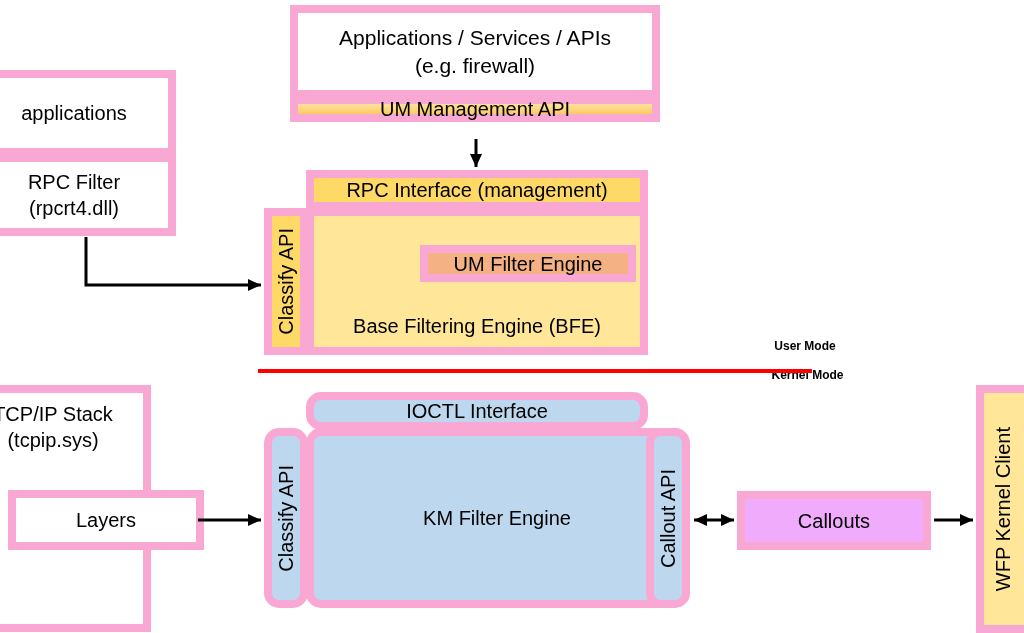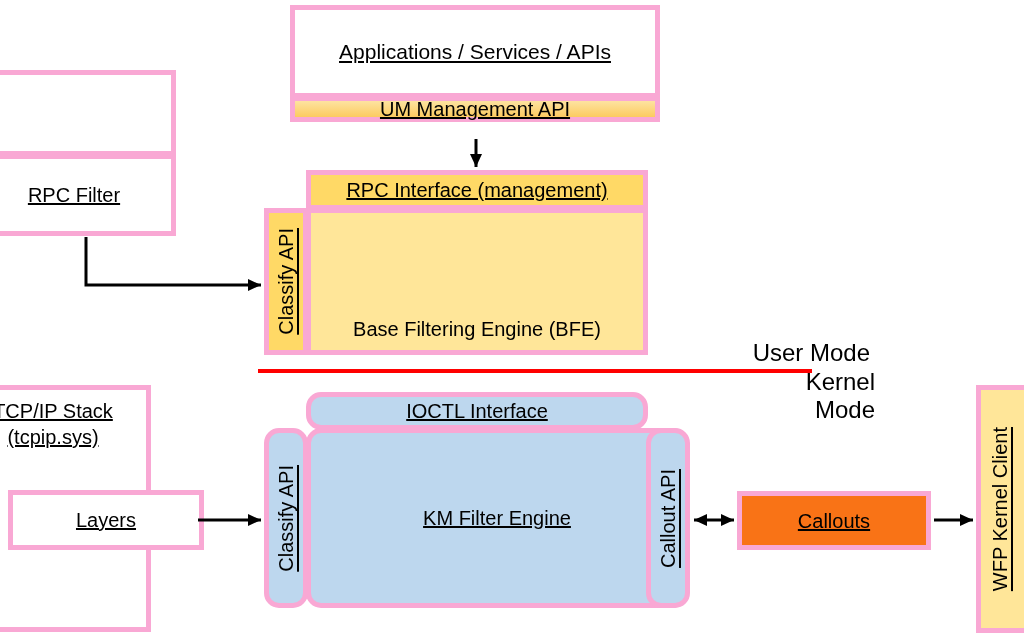--- a/index.html
+++ b/index.html
@@ -8,47 +8,46 @@
     width:1024px;
     height:633px;
     background:#ffffff;
     overflow:hidden;
     font-family:"Liberation Sans", sans-serif;
     color:#000;
   }
   .box{
     position:absolute;
     box-sizing:border-box;
-    border:5px solid #f9a8d4;
+    border:8px solid #f9a8d4;
     background:#fff;
     display:flex;
     align-items:center;
     justify-content:center;
     text-align:center;
     font-size:20px;
     line-height:1.3;
-    text-decoration:underline;
   }
   .orange{background:#FFD966;justify-content:center;}
   .lorange{background:#FFE699;}
   .salmon{background:#F4B183;}
   .blue{background:#BDD7EE;border-radius:15px;}
-  .gray{background:#f97316;}
+  .gray{background:#f0abfc;}
   .grad-orange{background:linear-gradient(180deg,#fde3a0 0%,#fccb60 100%);}
   .two-line span{display:block;}
   .vtext{
     writing-mode:vertical-rl;
     transform:rotate(180deg);
     white-space:nowrap;
   }
   .mode-label{
     position:absolute;
-    font-weight:400;
-    font-size:24px;
-    text-align:right;
+    font-weight:700;
+    font-size:12px;
+    text-align:center;
   }
   .bfe-label{
     position:absolute;
     left:0; right:0; bottom:8px;
     text-align:center;
     font-size:20px;
   }
   .top-align{align-items:flex-start;padding-top:8px;}
   svg.overlay{
     position:absolute;
@@ -59,48 +58,54 @@
   }
 </style>
 </head>
 <body>
 
 <div id="canvas">
 
   <div class="box two-line" style="left:290px;top:5px;width:370px;height:93px;font-size:21px;">
     <div>
       <span>Applications / Services / APIs</span>
+      <span>(e.g. firewall)</span>
     </div>
   </div>
 
   <div class="box grad-orange" style="left:290px;top:96px;width:370px;height:26px;">
     <span>UM Management API</span>
   </div>
 
   <div class="box orange" style="left:306px;top:170px;width:342px;height:40px;">
     <span>RPC Interface (management)</span>
   </div>
 
   <div class="box orange" style="left:264px;top:208px;width:44px;height:147px;">
     <span class="vtext">Classify API</span>
   </div>
 
   <div class="box lorange" style="left:306px;top:208px;width:342px;height:147px;">
     <div class="bfe-label">Base Filtering Engine (BFE)</div>
   </div>
 
+  <div class="box salmon" style="left:420px;top:245px;width:216px;height:37px;z-index:2;">
+    <span>UM Filter Engine</span>
+  </div>
 
   <div class="box two-line" style="left:-28px;top:70px;width:204px;height:86px;">
     <div>
+      <span>applications</span>
     </div>
   </div>
 
   <div class="box two-line" style="left:-28px;top:154px;width:204px;height:82px;">
     <div>
       <span>RPC Filter</span>
+      <span>(rpcrt4.dll)</span>
     </div>
   </div>
 
   <div class="mode-label" style="left:740px;top:339px;width:130px;">User Mode</div>
 
   <div class="mode-label" style="left:740px;top:368px;width:135px;">Kernel Mode</div>
 
   <div class="box blue" style="left:306px;top:392px;width:342px;height:38px;">
     <span>IOCTL Interface</span>
   </div>

